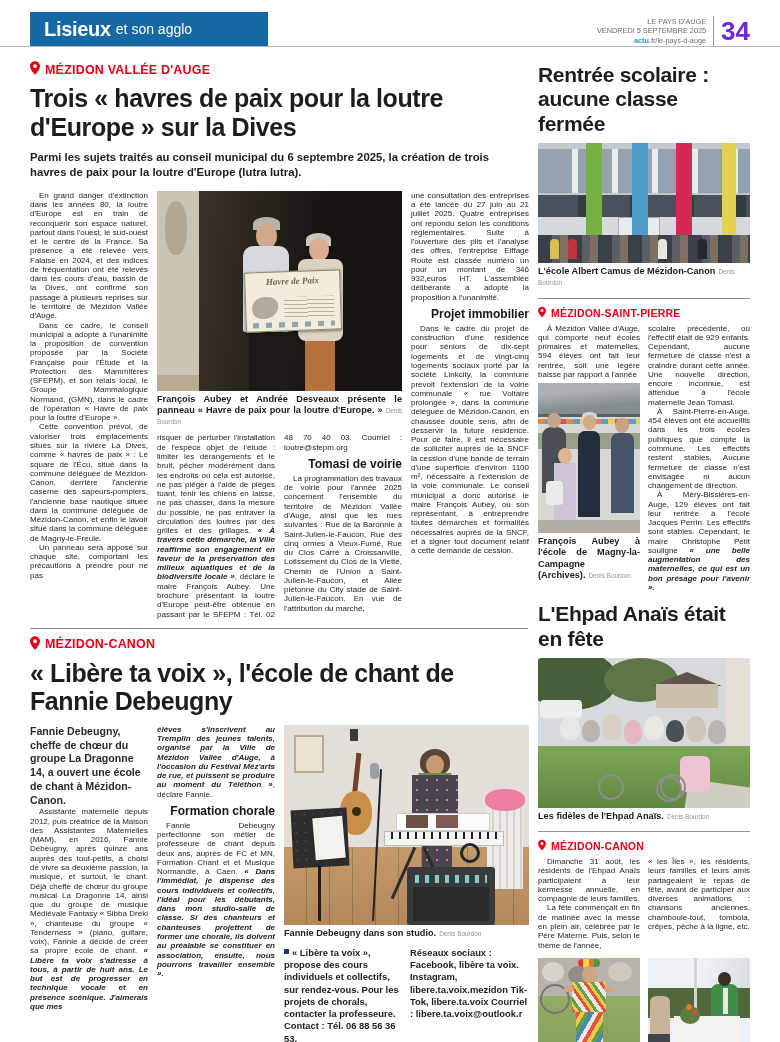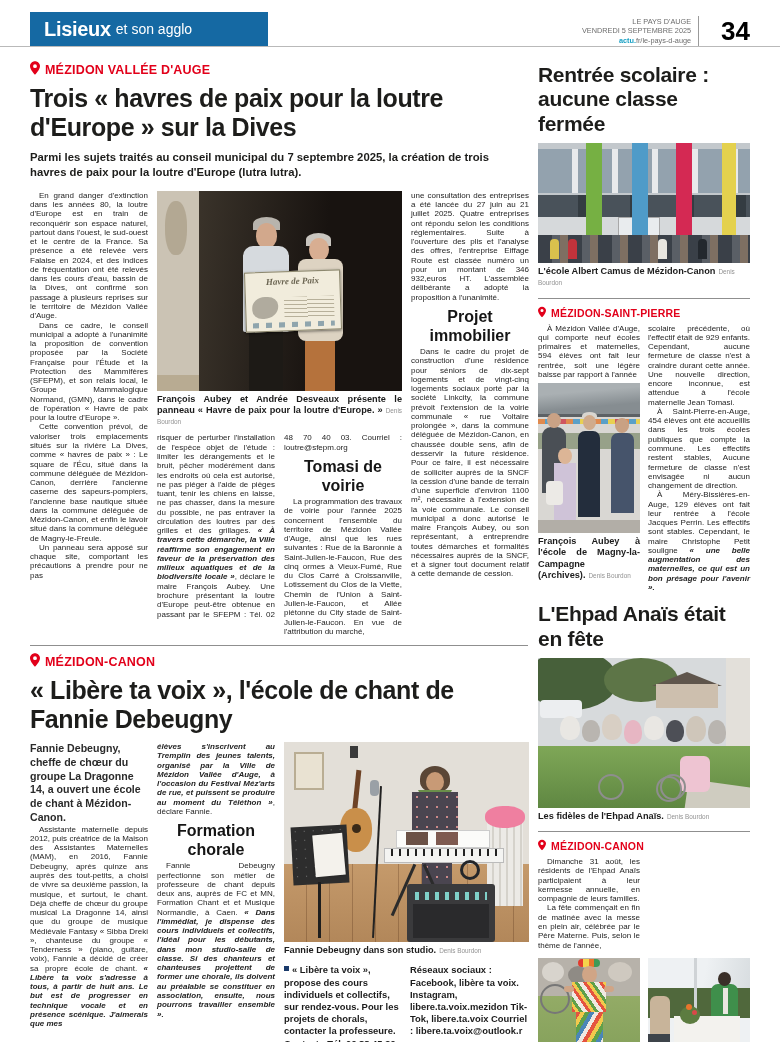--- a/index.html
+++ b/index.html
@@ -8,39 +8,39 @@
   .abs{position:absolute;}
 
   
   .hdr{display:flex;align-items:flex-end;padding:8px 30px 0 30px;border-bottom:1px solid #b9b9b9;height:38px;box-sizing:content-box;}
   .hdr-brandbox{background:#1569a3;color:#fff;height:34px;width:238px;display:flex;align-items:center;padding-left:14px;box-sizing:border-box;}
   .hdr-brandbox .b1{font-size:20px;font-weight:bold;letter-spacing:-.3px;}
   .hdr-brandbox .b2{font-size:14px;margin-left:5px;}
   .hdr-right{margin-left:auto;display:flex;align-items:center;gap:7px;}
   .masthead{text-align:right;font-size:7.3px;line-height:1.32;color:#6d6d6d;}
   .masthead .actu{color:#18a0c4;font-weight:bold;}
-  .pagenum{border-left:1px solid #9a9a9a;padding:2px 0 2px 22px;font-size:26px;font-weight:bold;color:#000000;line-height:1;}
+  .pagenum{border-left:1px solid #9a9a9a;padding:2px 0 2px 7px;font-size:26px;font-weight:bold;color:#6d28d9;line-height:1;}
 
   
   .main{display:flex;gap:10px;padding:14px 30px 0 30px;}
   .col-left{width:498px;flex:none;}
   .col-right{width:212px;flex:none;}
 
   
   .loctag{display:flex;align-items:center;gap:5px;color:#e2001a;font-weight:bold;font-size:12.5px;letter-spacing:.2px;}
   .loctag.small{font-size:10.5px;}
   .pin{flex:none;display:inline-block;}
   h1.head{font-size:25px;font-weight:bold;color:#1d1d1b;line-height:1.14;letter-spacing:-.4px;margin:6px 0 9px 0;}
   h2.head{font-size:21px;font-weight:bold;color:#1d1d1b;line-height:1.16;letter-spacing:-.3px;margin:2px 0 7px 0;}
   .lead{font-size:11.3px;font-weight:bold;color:#1d1d1b;line-height:1.32;margin:0 0 11px 0;width:96%;}
   .body-txt{font-size:8px;line-height:1.16;text-align:justify;color:#242424;}
   .body-txt p{margin:0;}
   .body-txt p.ind{text-indent:9px;}
   .body-txt .bq{font-weight:bold;font-style:italic;}
-  h3.sub{font-size:16px;font-weight:bold;color:#151515;margin:6px 0 2px 0;text-align:center;}
+  h3.sub{font-size:12px;font-weight:bold;color:#151515;margin:6px 0 2px 0;text-align:right;}
   .cap{font-size:9.2px;font-weight:bold;color:#1c1c1c;line-height:1.22;margin-top:3px;}
   .cap .credit{font-weight:normal;font-size:6.4px;color:#929292;margin-left:3px;}
   .rule{border:none;border-top:1px solid #8f8f8f;margin:9px 0 7px 0;}
 
   
   .a1-body{display:flex;gap:9px;}
   .a1c{width:118px;flex:none;}
   .a1mid{width:245px;flex:none;}
   .a1cont{column-count:2;column-gap:9px;margin-top:6px;}
 
@@ -245,21 +245,21 @@
     <div class="col-left">
 
       <article>
         <div class="loctag">
           <span class="pin"><svg width="10" height="14" viewBox="0 0 12 16">
                 <path d="M6 0C2.7 0 0 2.6 0 5.8 0 10 6 16 6 16s6-6 6-10.2C12 2.6 9.3 0 6 0zm0 8.1a2.3 2.3 0 1 1 0-4.6 2.3 2.3 0 0 1 0 4.6z" fill="#e2001a"></path>
               </svg></span>
           <span>MÉZIDON VALLÉE D'AUGE</span>
         </div>
         <h1 class="head">Trois « havres de paix pour la loutre d'Europe » sur la Dives</h1>
-        <p class="lead">Parmi les sujets traités au conseil municipal du 7 septembre 2025, la création de trois havres de paix pour la loutre d'Europe (lutra lutra).</p>
+        <p class="lead">Parmi les sujets traités au conseil municipal du 6 septembre 2025, la création de trois havres de paix pour la loutre d'Europe (lutra lutra).</p>
 
         <div class="a1-body body-txt">
           <div class="a1c">
             <p class="ind">En grand danger d'extinction dans les années 80, la loutre d'Europe est en train de reconquérir son espace naturel, partout dans l'ouest, le sud-ouest et le centre de la France. Sa présence a été relevée vers Falaise en 2024, et des indices de fréquentation ont été relevés dans les cours d'eau, bassin de la Dives, ont confirmé son passage à plusieurs reprises sur le territoire de Mézidon Vallée d'Auge.</p>
             <p class="ind">Dans ce cadre, le conseil municipal a adopté à l'unanimité la proposition de convention proposée par la Société Française pour l'Étude et la Protection des Mammifères (SFEPM), et son relais local, le Groupe Mammalogique Normand, (GMN), dans le cadre de l'opération « Havre de paix pour la loutre d'Europe ».</p>
             <p class="ind">Cette convention prévoi, de valoriser trois emplacements situés sur la rivière La Dives, comme « havres de paix » : Le square de l'Écu, situé dans la commune déléguée de Mézidon-Canon, derrière l'ancienne caserne des sapeurs-pompiers, l'ancienne base nautique située dans la commune déléguée de Mézidon-Canon, et enfin le lavoir situé dans la commune déléguée de Magny-le-Freule.</p>
             <p class="ind">Un panneau sera apposé sur chaque site, comportant les précautions à prendre pour ne pas</p>
           </div>
 
           <div class="a1mid">
@@ -354,21 +354,21 @@
                 <div class="abs hphone"></div>
                 <div class="abs amp"></div>
                 <div class="abs ampG"></div>
                 <div class="abs ampK"></div>
               </div>
               <figcaption class="cap">
                 <span>Fannie Debeugny dans son studio.</span><span class="credit">Denis Bourdon</span>
               </figcaption>
             </figure>
             <div class="inforow">
-              <div class="infocol"><span class="sqbullet"></span><span>« Libère ta voix », propose des cours individuels et collectifs, sur rendez-vous. Pour les projets de chorals, contacter la professeure. Contact : Tél. 06 88 45 36 66.</span></div>
+              <div class="infocol"><span class="sqbullet"></span><span>« Libère ta voix », propose des cours individuels et collectifs, sur rendez-vous. Pour les projets de chorals, contacter la professeure. Contact : Tél. 06 88 56 36 53.</span></div>
               <div class="infocol"><span>Réseaux sociaux : Facebook, libère ta voix. Instagram, libere.ta.voix.mezidon Tik-Tok, libere.ta.voix Courriel : libere.ta.voix@outlook.r</span></div>
             </div>
           </div>
         </div>
       </article>
     </div>
 
     <div class="col-right">
 
       <article>
@@ -472,20 +472,23 @@
                 <path d="M6 0C2.7 0 0 2.6 0 5.8 0 10 6 16 6 16s6-6 6-10.2C12 2.6 9.3 0 6 0zm0 8.1a2.3 2.3 0 1 1 0-4.6 2.3 2.3 0 0 1 0 4.6z" fill="#e2001a"></path>
               </svg></span>
           <span>MÉZIDON-CANON</span>
         </div>
 
         <div class="rrcols body-txt" style="margin-top:4px;">
           <div class="rrc">
             <p class="ind">Dimanche 31 août, les résidents de l'Ehpad Anaïs participaient à leur kermesse annuelle, en compagnie de leurs familles.</p>
             <p class="ind">La fête commençait en fin de matinée avec la messe en plein air, célébrée par le Père Materne. Puis, selon le thème de l'année,</p>
           </div>
+          <div class="rrc">
+            <p>« les Îles », les résidents, leurs familles et leurs amis partageaient le repas de fête, avant de participer aux diverses animations : chansons anciennes, chamboule-tout, tombola, crêpes, pêche à la ligne, etc.</p>
+          </div>
         </div>
 
         <div class="photorow">
           <figure class="rrc">
             <div class="photo ph6">
               <div class="abs cb1"></div>
               <div class="abs cb2"></div>
               <div class="abs cb3"></div>
               <div class="abs grass"></div>
               <div class="abs wheel"></div>

